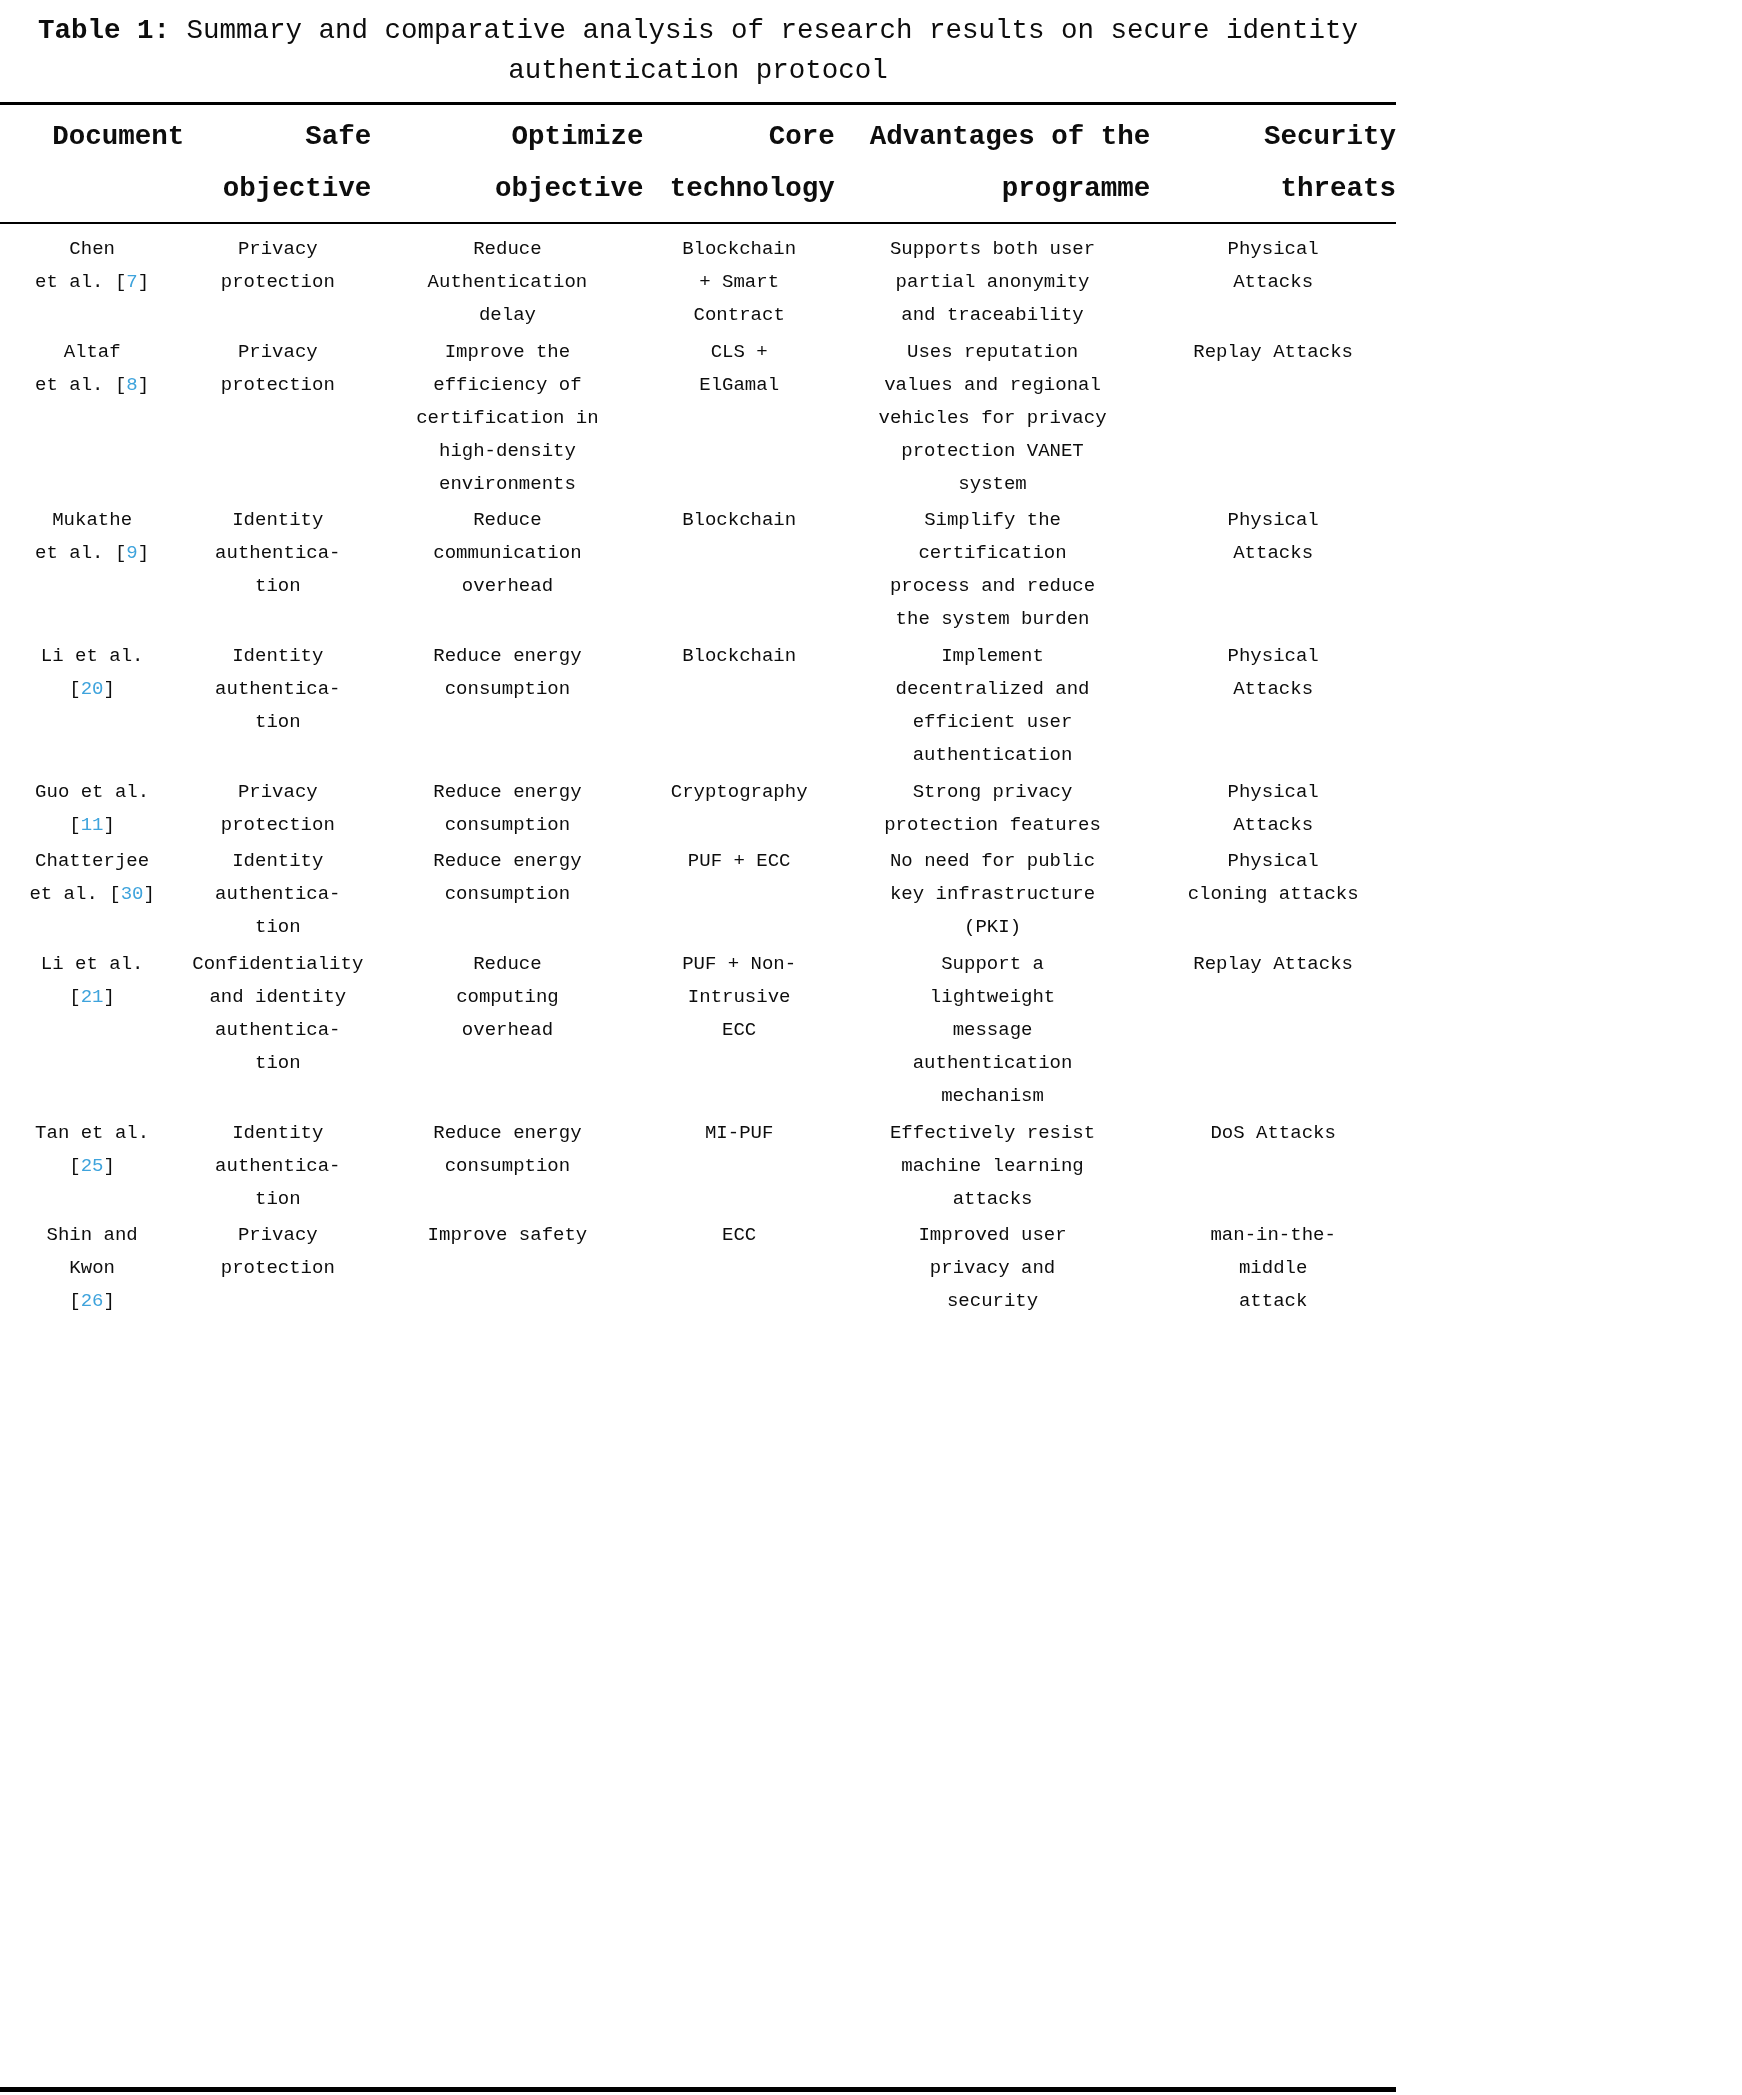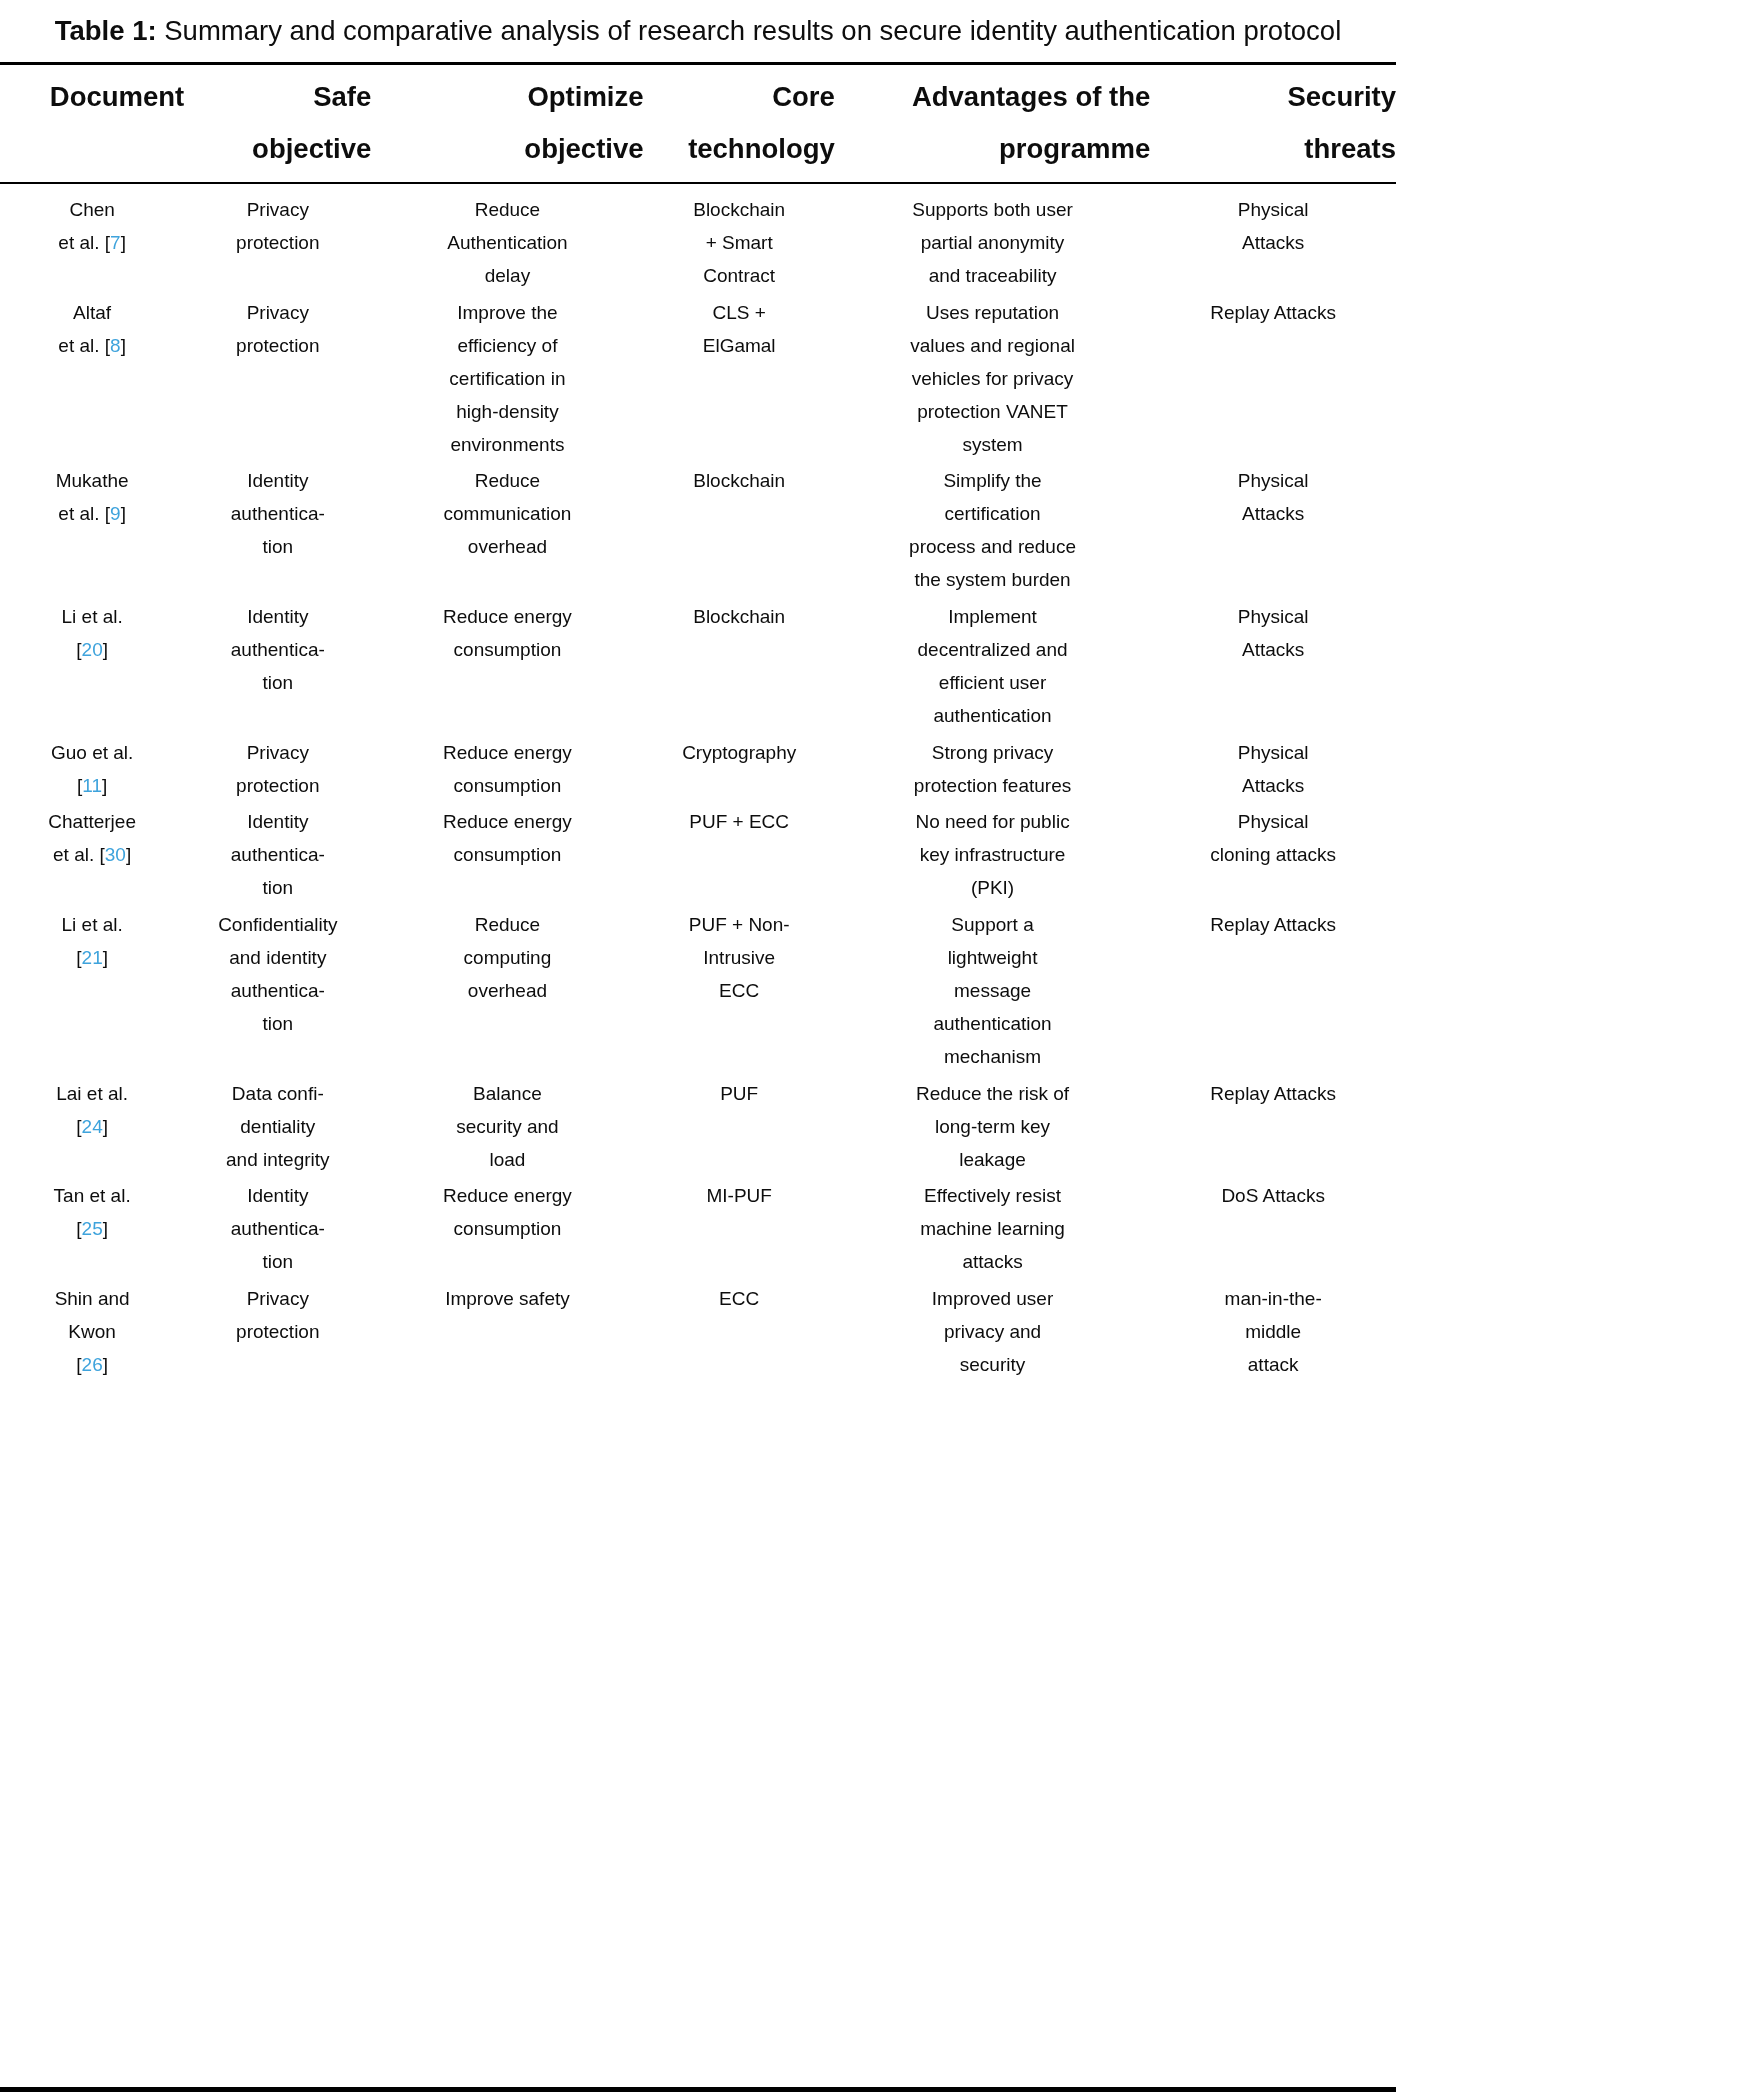--- a/index.html
+++ b/index.html
@@ -5,21 +5,21 @@
   html, body {
     margin: 0;
     padding: 0;
     background: #ffffff;
   }
   .page {
     position: relative;
     width: 1396px;
     height: 2096px;
     background: #ffffff;
-    font-family: Liberation Sans, sans-serif;
+    font-family: Liberation Mono, monospace;
     color: #0d0d0d;
     overflow: hidden;
   }
   .caption {
     text-align: center;
     font-size: 27.5px;
     line-height: 40px;
     padding: 11px 9.2px 11px 9.2px;
     color: #0d0d0d;
   }
@@ -219,35 +219,20 @@
 Intrusive
 ECC</td>
           <td>Support a
 lightweight
 message
 authentication
 mechanism</td>
           <td>Replay Attacks</td>
         </tr>
         <tr>
-          <td>Lai et al.
-[<span class="cite">24</span>]</td>
-          <td>Data confi-
-dentiality
-and integrity</td>
-          <td>Balance
-security and
-load</td>
-          <td>PUF</td>
-          <td>Reduce the risk of
-long-term key
-leakage</td>
-          <td>Replay Attacks</td>
-        </tr>
-        <tr>
           <td>Tan et al.
 [<span class="cite">25</span>]</td>
           <td>Identity
 authentica-
 tion</td>
           <td>Reduce energy
 consumption</td>
           <td>MI-PUF</td>
           <td>Effectively resist
 machine learning

